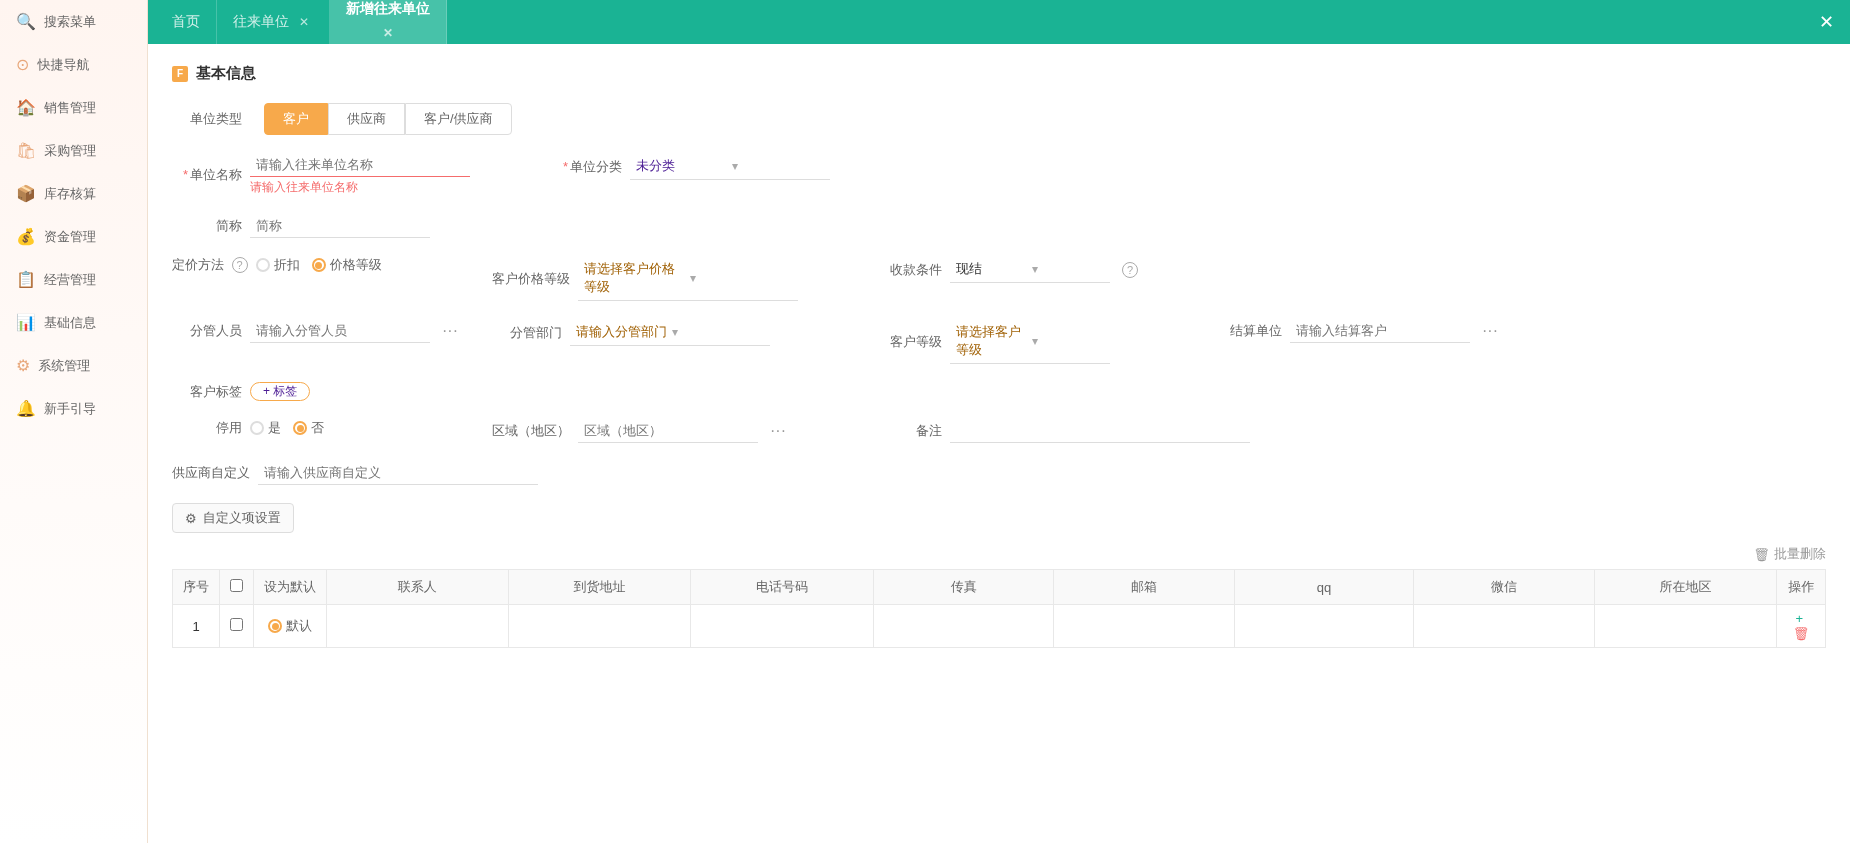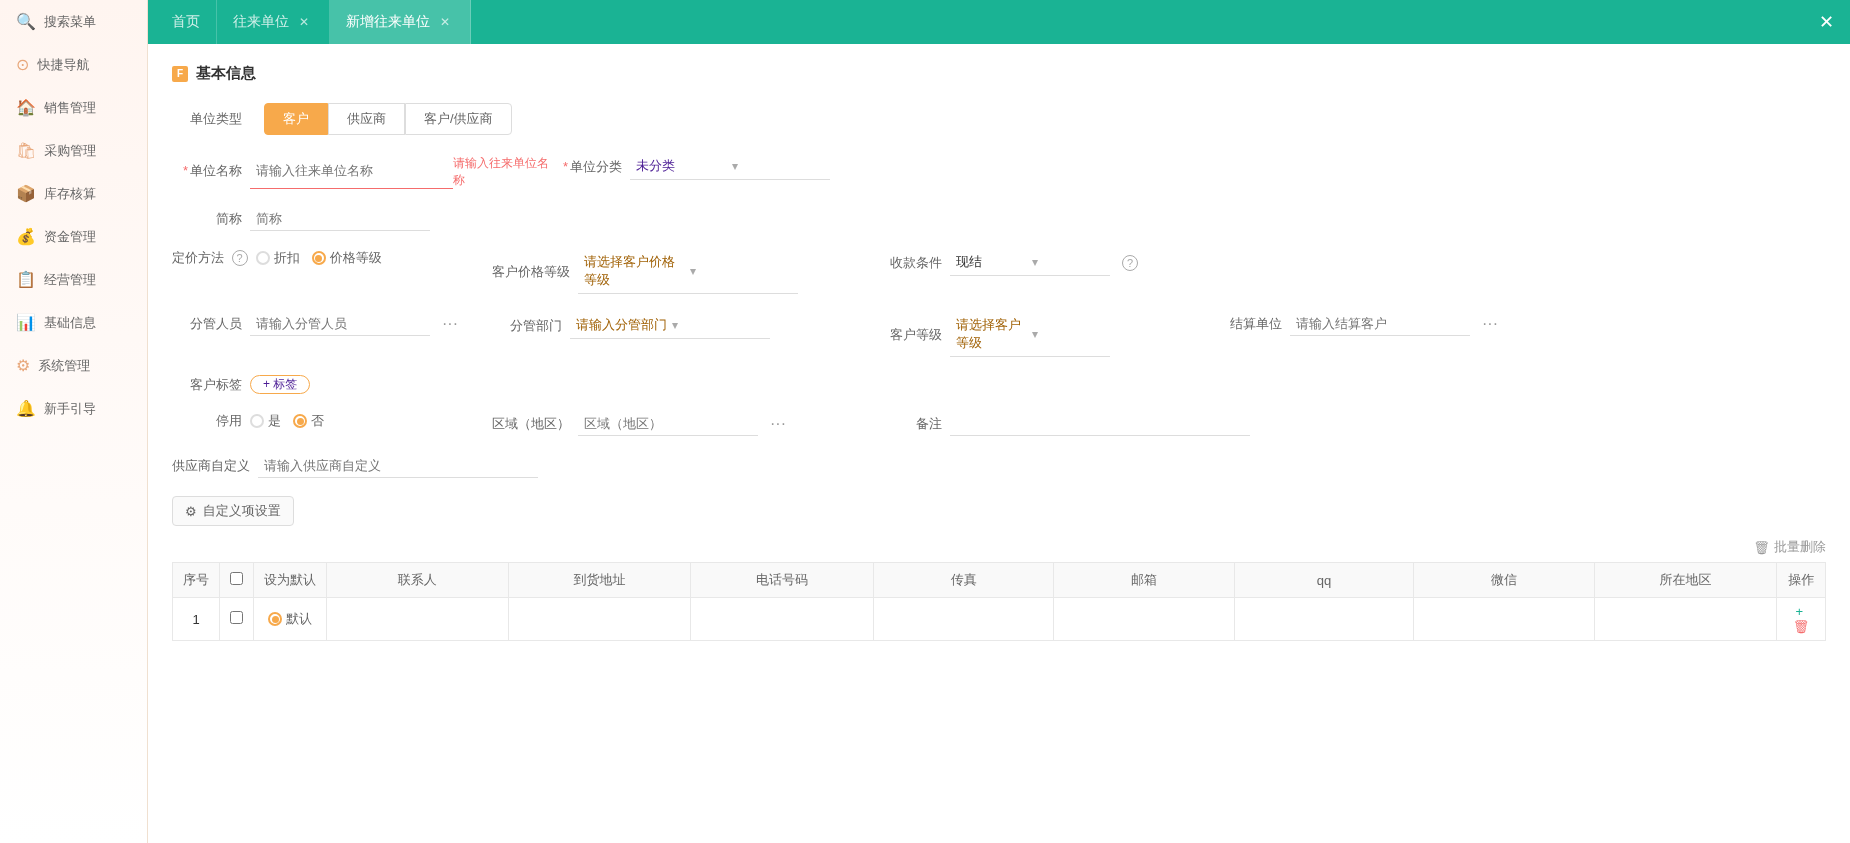--- a/index.html
+++ b/index.html
@@ -51,21 +51,22 @@
       padding: 0 16px;
       height: 44px;
       cursor: pointer;
       color: rgba(255,255,255,0.8);
       font-size: 14px;
       border-right: 1px solid rgba(255,255,255,0.2);
     }
     .tab.active {
       background: rgba(255,255,255,0.2);
       color: #fff;
-      font-weight: 400;
+      font-weight: 700;
+      flex-direction: column;
     }
     .tab .close-btn {
       font-size: 12px;
       color: rgba(255,255,255,0.7);
       cursor: pointer;
       padding: 2px 4px;
     }
     .tab-bar-close {
       margin-left: auto;
       color: #fff;
@@ -142,21 +143,21 @@
       min-width: 180px;
     }
     .form-input.error { border-bottom-color: #f56c6c; }
     .error-msg {
       color: #f56c6c;
       font-size: 12px;
       margin-top: 2px;
     }
     .form-input-wrapper {
       display: flex;
-      flex-direction: row;
+      flex-direction: column;
     }
 
     
     .type-btn-group {
       display: flex;
       gap: 0;
       padding-left: 14px;
     }
     .type-btn {
       padding: 6px 18px;

